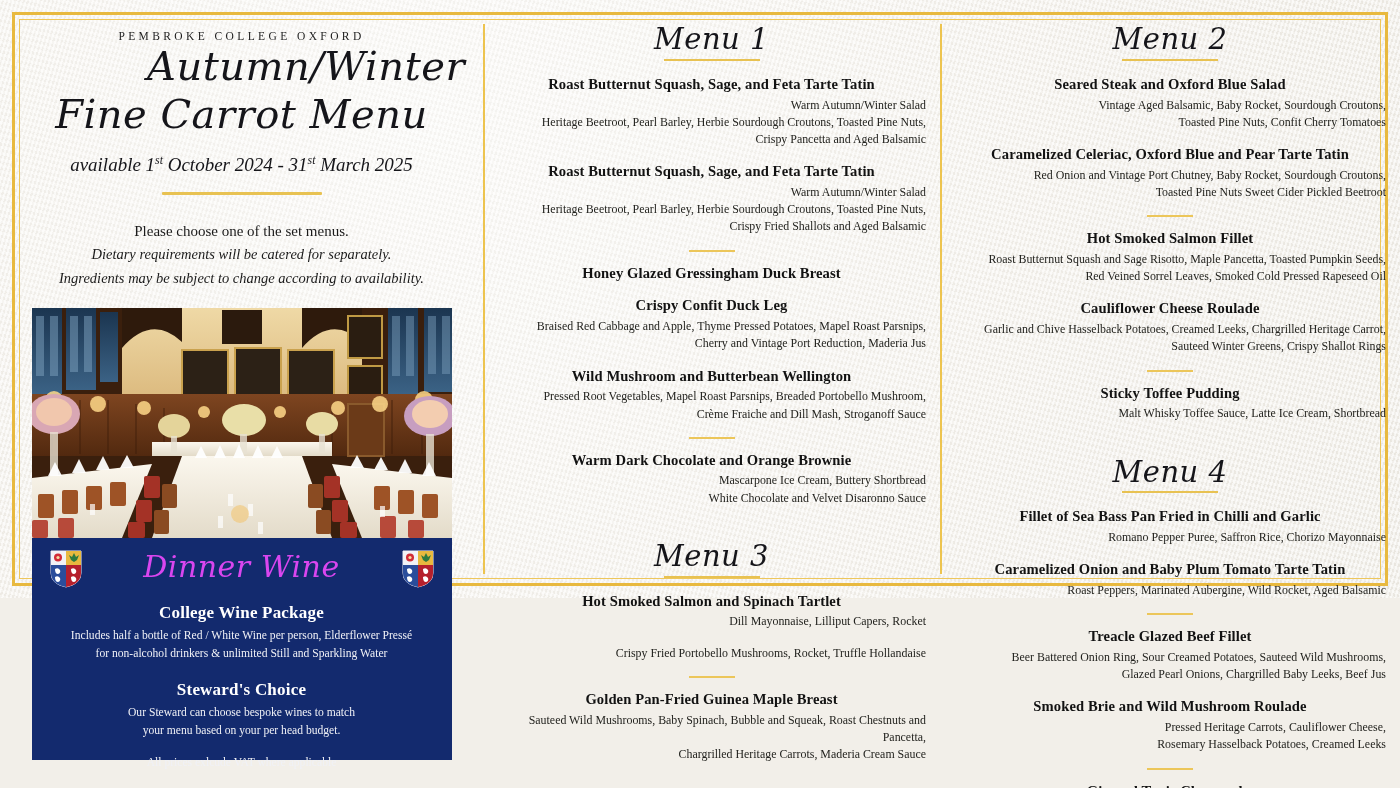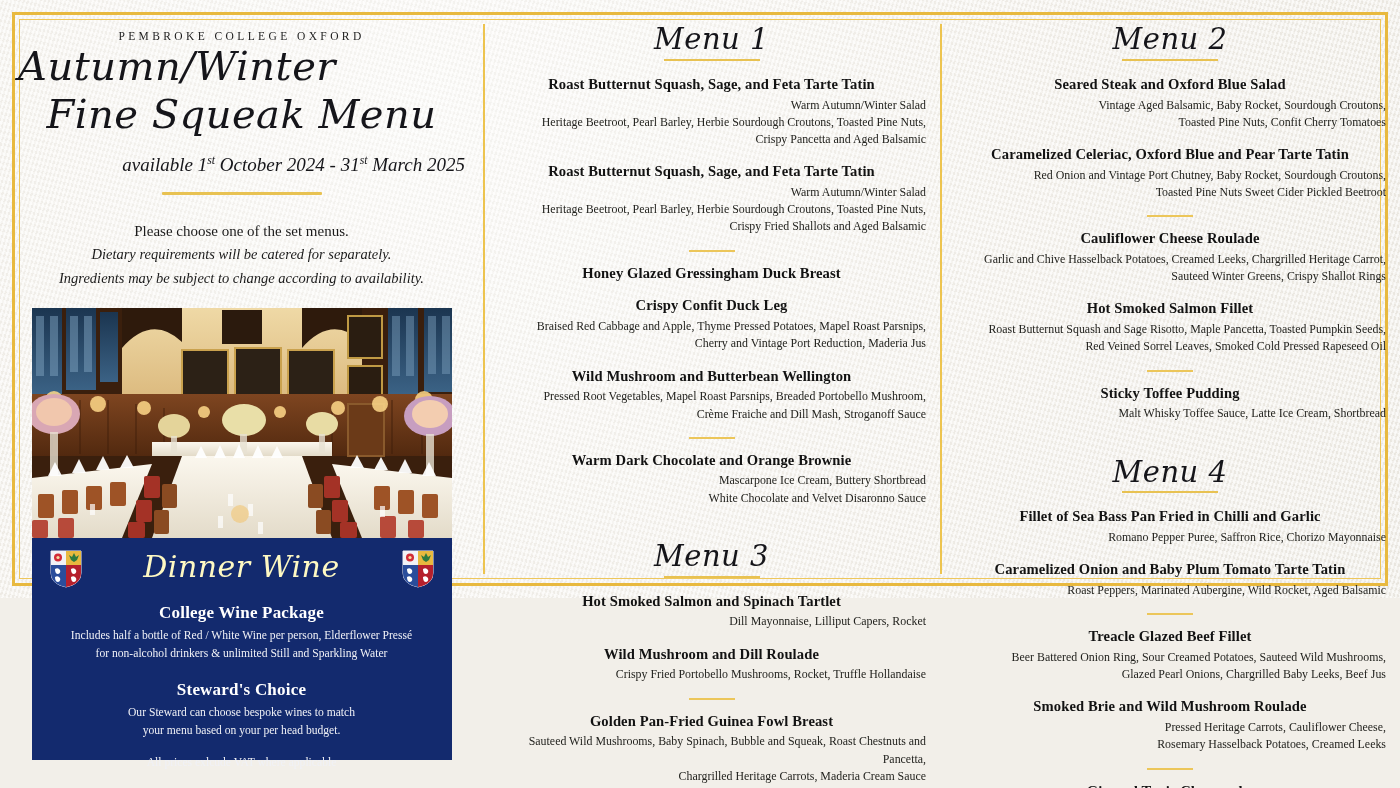--- a/index.html
+++ b/index.html
@@ -39,24 +39,24 @@
 
   
   .kicker{
     text-align:center;font-size:11.5px;letter-spacing:3.4px;
     color:#1d1d1d;font-family:"Liberation Serif",serif;margin:10px 0 2px;
   }
   .script{
     font-family:"DejaVu Serif", serif;font-style:italic;font-weight:400;
     letter-spacing:.5px;color:#15151a;
   }
-  .title1{font-size:40px;line-height:1.12;text-align:left;margin:2px 0 0;}
+  .title1{font-size:40px;line-height:1.12;text-align:right;margin:2px 0 0;}
   .title2{font-size:40px;line-height:1.18;text-align:center;margin:2px 0 0;}
   .avail{
-    text-align:right;font-style:italic;font-size:19px;margin:16px 0 0;
+    text-align:center;font-style:italic;font-size:19px;margin:16px 0 0;
     font-family:"Liberation Serif",serif;color:#16161a;
   }
   .avail sup{font-size:.62em;vertical-align:super;}
   .rule-gold{
     width:160px;height:2.5px;background:#e8c252;margin:16px auto 0;border-radius:1px;
   }
   .intro{
     text-align:center;margin:24px 0 0;font-size:14.5px;line-height:1.62;color:#1b1b1b;
   }
   .intro .l1{font-size:15px;margin-top:24px;}
@@ -71,21 +71,21 @@
 
   
   .wine{
     width:420px;margin:0 auto;background:#132a6e;color:#fff;
     padding:10px 22px 20px;box-sizing:border-box;position:relative;height:222px;
   }
   .crest{position:absolute;top:12px;width:32px;height:38px;}
   .crest.left{left:18px;}
   .crest.right{right:18px;}
   .wine-title{
-    text-align:center;font-size:30px;line-height:1.1;margin:2px 0 20px;color:#fef9c3;
+    text-align:center;font-size:30px;line-height:1.1;margin:2px 0 20px;color:#d946ef;
   }
   .wine h4{
     text-align:center;margin:6px 0 4px;font-size:17px;font-weight:700;
     font-family:"Liberation Serif",serif;letter-spacing:.2px;
   }
   .wine p{
     text-align:center;margin:0;font-size:11.6px;line-height:1.52;color:#f0f1f6;
     font-family:"Liberation Serif",serif;
   }
   .wine .gap{height:12px;}
@@ -118,21 +118,21 @@
   <div class="frame-inner"></div>
   <div class="vrule v1"></div>
   <div class="vrule v2"></div>
 
   <div class="cols">
 
     <div class="col col-left">
 
       <div class="kicker">PEMBROKE COLLEGE OXFORD</div>
       <div class="script title1">Autumn/Winter</div>
-      <div class="script title2">Fine Squeak Menu</div>
+      <div class="script title2">Fine Carrot Menu</div>
 
       <div class="avail"><span>available 1</span><sup>st</sup><span> October 2024 - 31</span><sup>st</sup><span> March 2025</span></div>
 
       <div class="rule-gold"></div>
 
       <div class="intro">
         <div class="l1">Please choose one of the set menus.</div>
         <div class="l2">Dietary requirements will be catered for separately.</div>
         <div class="l3">Ingredients may be subject to change according to availability.</div>
       </div>
@@ -405,26 +405,25 @@
         </div>
       <div class="menu-spacer"></div>
       <div>
           <div class="script menu-head">Menu 3</div>
           <div class="menu-rule"></div>
           <div class="course">
             <div class="dish">Hot Smoked Salmon and Spinach Tartlet</div>
             <div class="desc">Dill Mayonnaise, Lilliput Capers, Rocket</div>
           </div>
           <div class="course">
-            <div class="dish">Wild Mushroom and Dill Roulade</div>
             <div class="desc">Crispy Fried Portobello Mushrooms, Rocket, Truffle Hollandaise</div>
           </div>
           <div class="course-sep"></div>
           <div class="course">
-            <div class="dish">Golden Pan-Fried Guinea Fowl Breast</div>
+            <div class="dish">Golden Pan-Fried Guinea Maple Breast</div>
             <div class="desc">Sauteed Wild Mushrooms, Baby Spinach, Bubble and Squeak, Roast Chestnuts and Pancetta,</div>
             <div class="desc">Chargrilled Heritage Carrots, Maderia Cream Sauce</div>
           </div>
         </div>
     </div>
 
     <div class="col col-right">
       <div>
           <div class="script menu-head">Menu 2</div>
           <div class="menu-rule"></div>
@@ -433,28 +432,28 @@
             <div class="desc">Vintage Aged Balsamic, Baby Rocket, Sourdough Croutons,</div>
             <div class="desc">Toasted Pine Nuts, Confit Cherry Tomatoes</div>
           </div>
           <div class="course">
             <div class="dish">Caramelized Celeriac, Oxford Blue and Pear Tarte Tatin</div>
             <div class="desc">Red Onion and Vintage Port Chutney, Baby Rocket, Sourdough Croutons,</div>
             <div class="desc">Toasted Pine Nuts Sweet Cider Pickled Beetroot</div>
           </div>
           <div class="course-sep"></div>
           <div class="course">
+            <div class="dish">Hot Smoked Salmon Fillet</div>
+            <div class="desc">Roast Butternut Squash and Sage Risotto, Maple Pancetta, Toasted Pumpkin Seeds,</div>
+            <div class="desc">Red Veined Sorrel Leaves, Smoked Cold Pressed Rapeseed Oil</div>
+          </div>
+          <div class="course">
             <div class="dish">Cauliflower Cheese Roulade</div>
             <div class="desc">Garlic and Chive Hasselback Potatoes, Creamed Leeks, Chargrilled Heritage Carrot,</div>
             <div class="desc">Sauteed Winter Greens, Crispy Shallot Rings</div>
-          </div>
-          <div class="course">
-            <div class="dish">Hot Smoked Salmon Fillet</div>
-            <div class="desc">Roast Butternut Squash and Sage Risotto, Maple Pancetta, Toasted Pumpkin Seeds,</div>
-            <div class="desc">Red Veined Sorrel Leaves, Smoked Cold Pressed Rapeseed Oil</div>
           </div>
           <div class="course-sep"></div>
           <div class="course">
             <div class="dish">Sticky Toffee Pudding</div>
             <div class="desc">Malt Whisky Toffee Sauce, Latte Ice Cream, Shortbread</div>
           </div>
         </div>
       <div class="menu-spacer"></div>
       <div>
           <div class="script menu-head">Menu 4</div>

